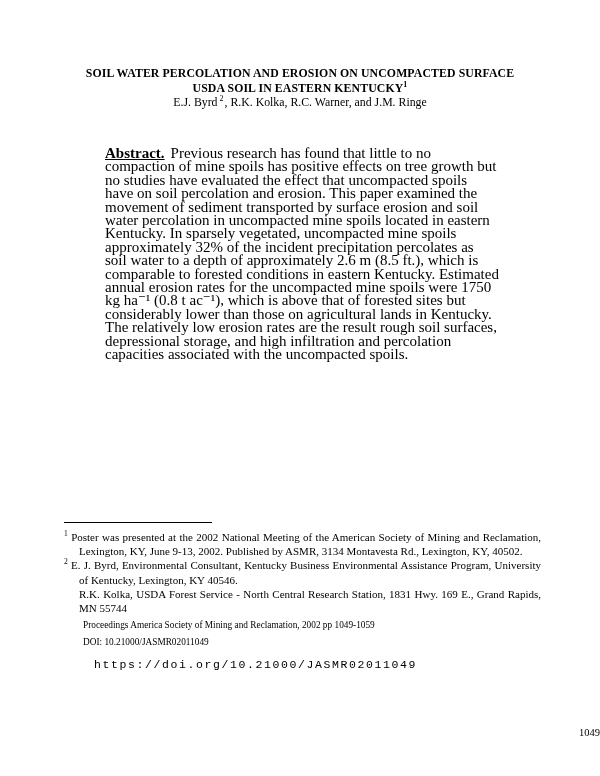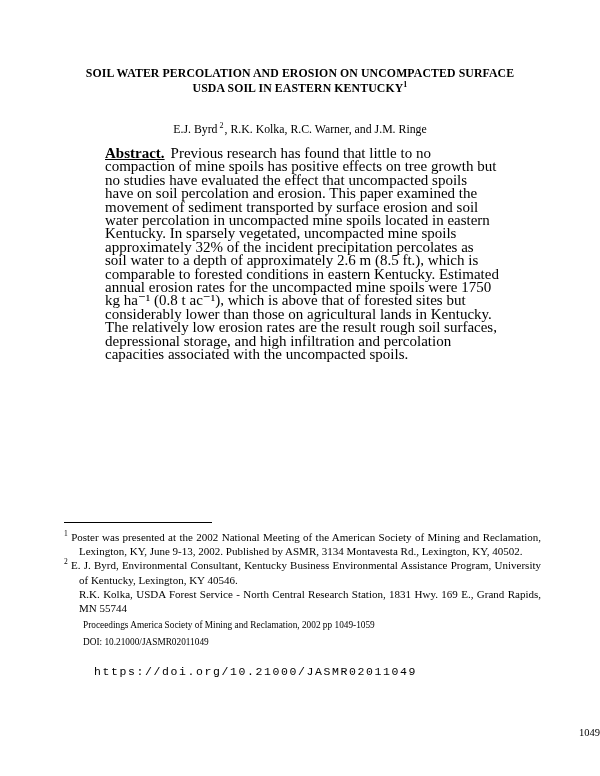--- a/index.html
+++ b/index.html
@@ -30,21 +30,21 @@
     font-size: 11.8px;
     font-weight: bold;
     line-height: 14.5px;
     letter-spacing: 0.1px;
   }
   .paper-title sup {
     font-size: 8px;
     line-height: 0;
   }
   .authors-line {
-    margin-top: 28px;
+    margin-top: 1px;
     font-size: 11.8px;
     line-height: 13px;
   }
   .authors-line sup {
     font-size: 8px;
     line-height: 0;
     margin: 0 1px 0 2px;
   }
 
   
@@ -97,21 +97,21 @@
     margin-top: 2px;
     padding-left: 15px;
     font-size: 9.3px;
     line-height: 13px;
     text-align: left;
   }
   .pub-line {
     margin: 4px;
   }
   .doi-url {
-    margin: 12px 0 0 30px;
+    margin: 5px 0 0 30px;
     font-family: "Liberation Mono", "DejaVu Sans Mono", monospace;
     font-size: 11.5px;
     letter-spacing: 1.6px;
     color: #000000;
     text-decoration: none;
     display: inline-block;
   }
 
   
   .page-number {

